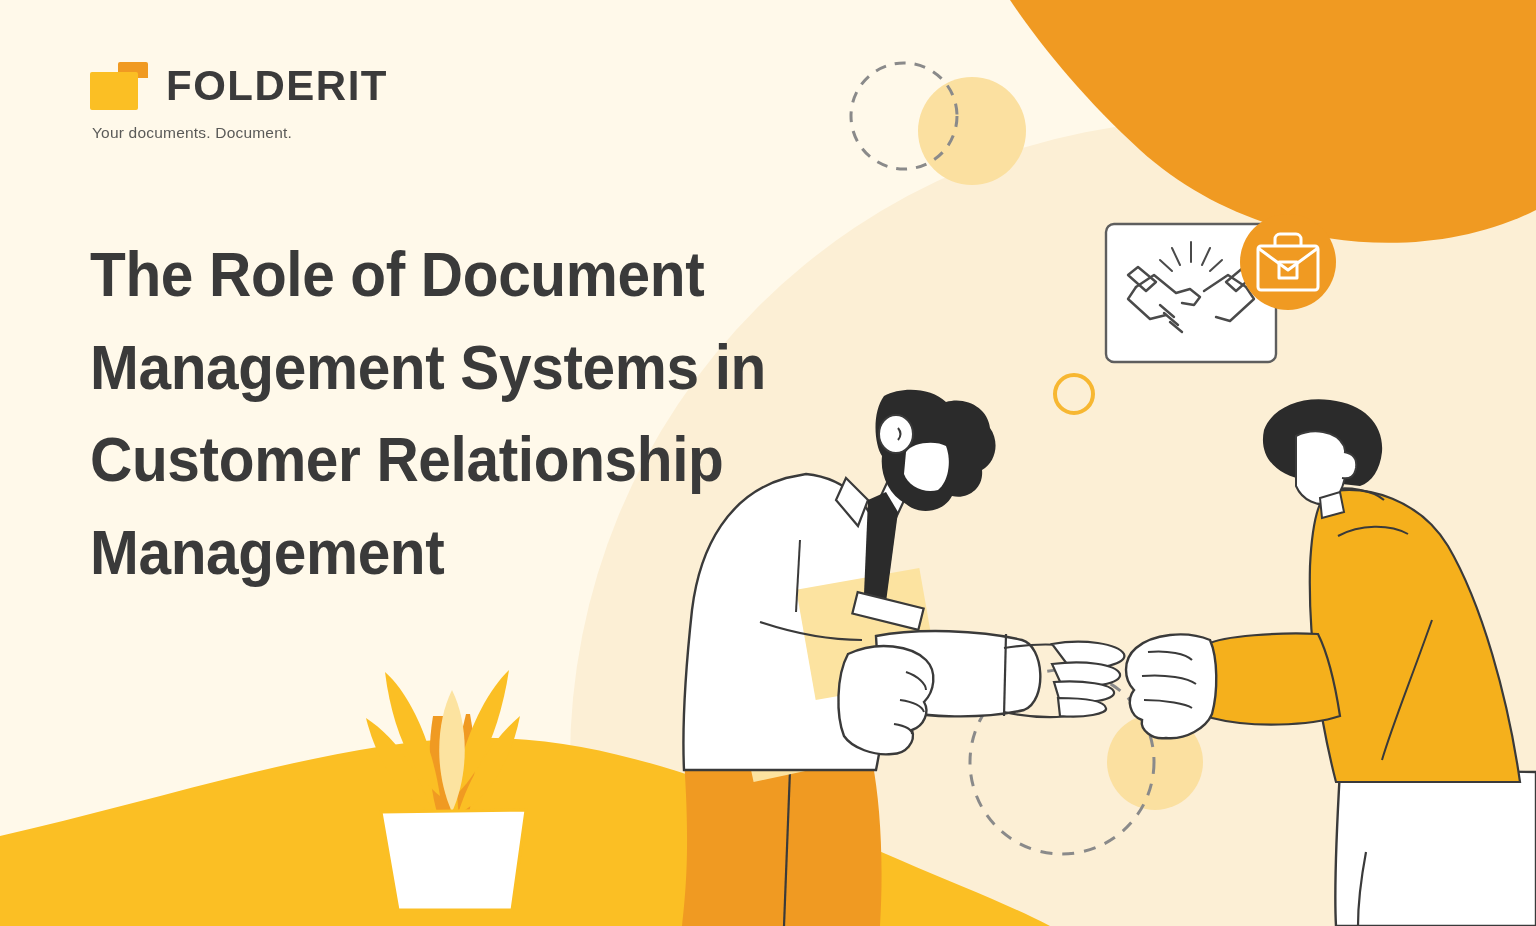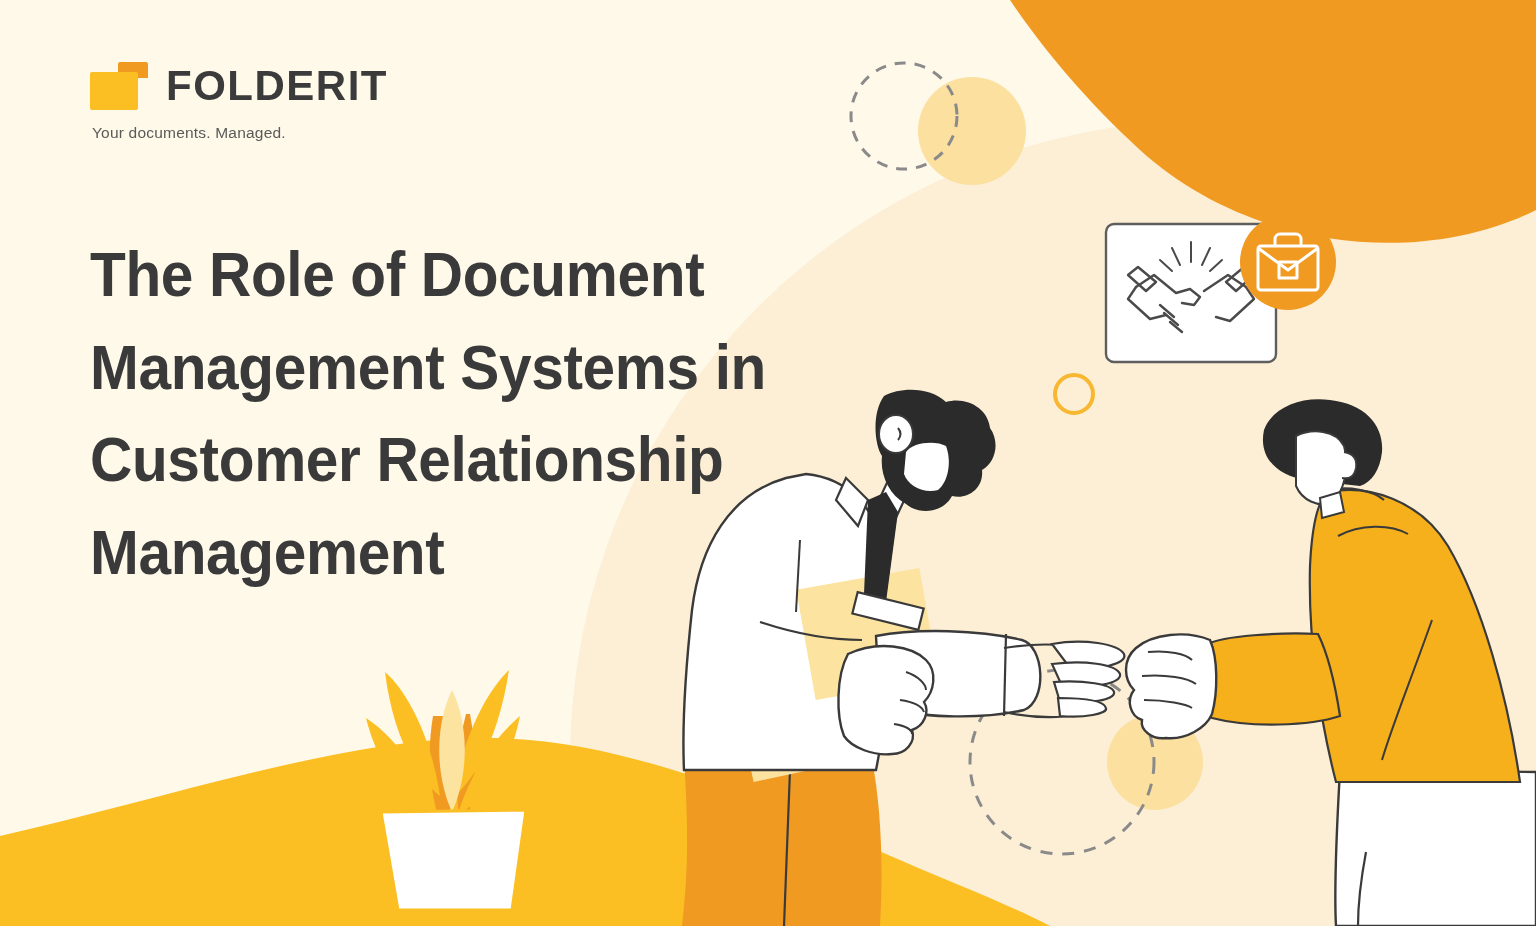--- a/index.html
+++ b/index.html
@@ -129,21 +129,21 @@
 
   <div id="logo-block">
     <div id="logo-row">
       <div class="folder-mark">
         <div class="folder-tab"></div>
         <div class="folder-notch"></div>
         <div class="folder-body"></div>
       </div>
       <div id="wordmark">FOLDERIT</div>
     </div>
-    <div id="tagline">Your documents. Managed.</div>
+    <div id="tagline">Your documents. Document.</div>
   </div>
 
   <h1 id="headline">The Role of Document Management Systems in Customer Relationship Management</h1>
 
   <svg class="layer" viewBox="0 0 1536 926" preserveAspectRatio="none" aria-hidden="true">
 
     <defs>
       <clipPath id="clipCard">
         <rect x="1106" y="224" width="170" height="138" rx="8"></rect>
       </clipPath>

